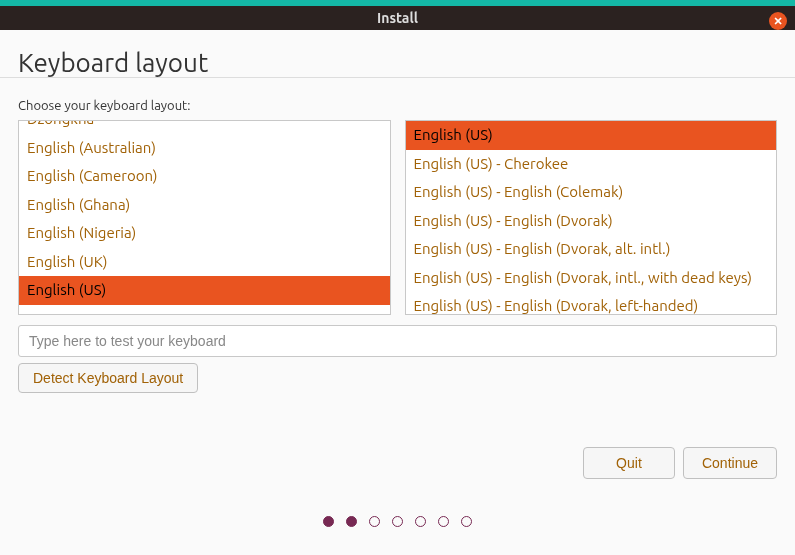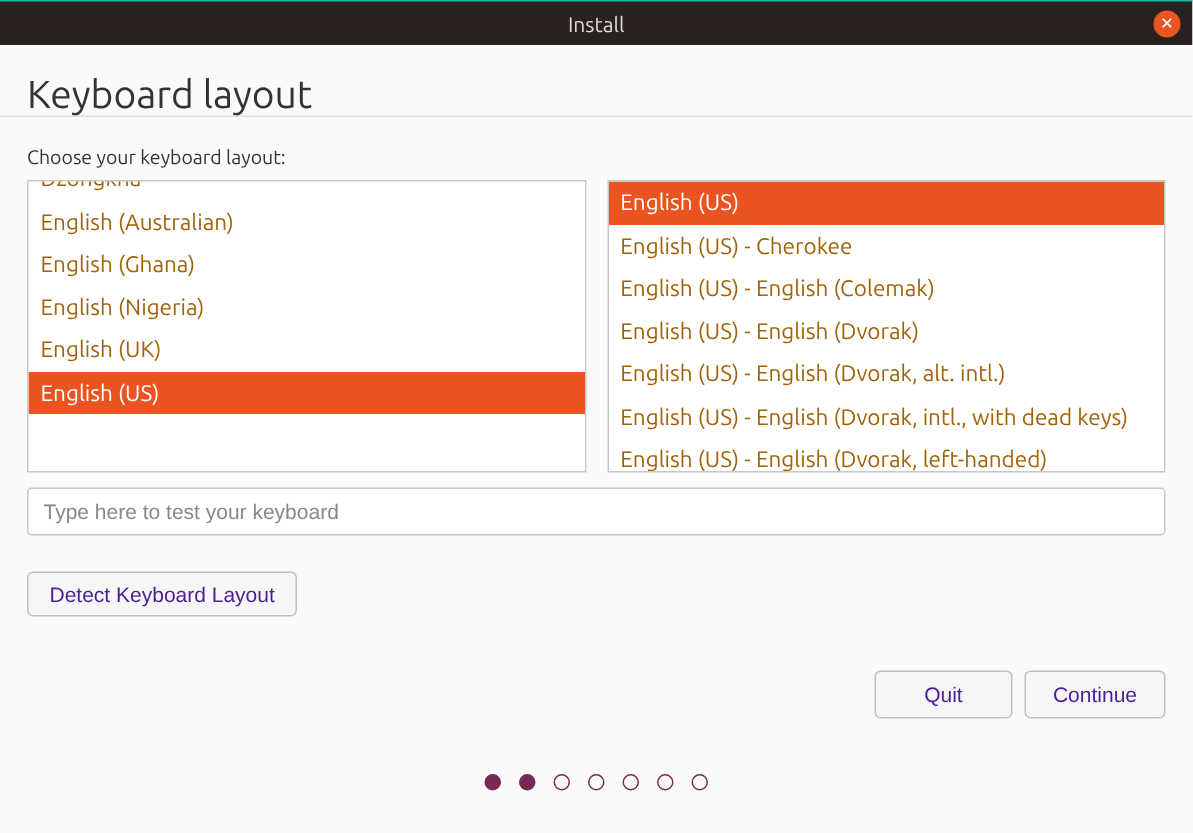--- a/index.html
+++ b/index.html
@@ -9,27 +9,27 @@
       font-family: Ubuntu, "Segoe UI", sans-serif;
       font-size: 14px;
       background: #fafafa;
       color: #333;
       overflow: hidden;
       position: relative;
     }
     .titlebar {
       height: 30px;
       background: #2b2220;
-      border-top: 1px solid #14b8a6;
+      border-top: 6px solid #14b8a6;
       display: flex;
       align-items: center;
       justify-content: center;
       position: relative;
       color: #ddd;
-      font-weight: 400;
+      font-weight: 700;
     }
     .titlebar .close {
       position: absolute;
       right: 8px;
       top: 6px;
       width: 18px;
       height: 18px;
       border-radius: 50%;
       background: #e95420;
       display: flex;
@@ -78,41 +78,41 @@
     .list-item {
       padding: 3px 8px;
       font-size: 15px;
       color: #a16207;
       cursor: pointer;
       line-height: 1.5;
       white-space: nowrap;
     }
     .list-item.selected {
       background: #e95420;
-      color: #ffffff;
+      color: #000000;
     }
     .test-input {
       width: 100%;
       height: 32px;
       border: 1px solid #c8c8c8;
       border-radius: 3px;
       padding: 0 10px;
       font-size: 14px;
       color: #333;
-      margin-bottom: 24px;
+      margin-bottom: 6px;
       background: #fff;
     }
     .test-input::placeholder { color: #888; }
     .btn {
       border: 1px solid #c0c0c0;
       background: #f6f6f6;
       border-radius: 4px;
       padding: 6px 14px;
       font-size: 14px;
-      color: #4c1d95;
+      color: #a16207;
       cursor: pointer;
     }
     .footer-buttons {
       position: absolute;
       right: 18px;
       bottom: 76px;
       display: flex;
       gap: 8px;
     }
     .footer-buttons .btn {
@@ -151,20 +151,21 @@
 <div class="content">
   <h1>Keyboard layout</h1>
   <hr class="divider">
   <div class="prompt">Choose your keyboard layout:</div>
 
   <div class="lists">
     <div class="listbox" id="left-list">
       <div class="list-inner" id="left-inner" style="top: -16px;">
           <div class="list-item">Dzongkha</div>
           <div class="list-item">English (Australian)</div>
+          <div class="list-item">English (Cameroon)</div>
           <div class="list-item">English (Ghana)</div>
           <div class="list-item">English (Nigeria)</div>
           <div class="list-item">English (UK)</div>
           <div class="list-item selected">English (US)</div>
         </div>
     </div>
     <div class="listbox" id="right-list">
       <div class="list-inner" id="right-inner" style="top: 0px;">
           <div class="list-item selected">English (US)</div>
           <div class="list-item">English (US) - Cherokee</div>

